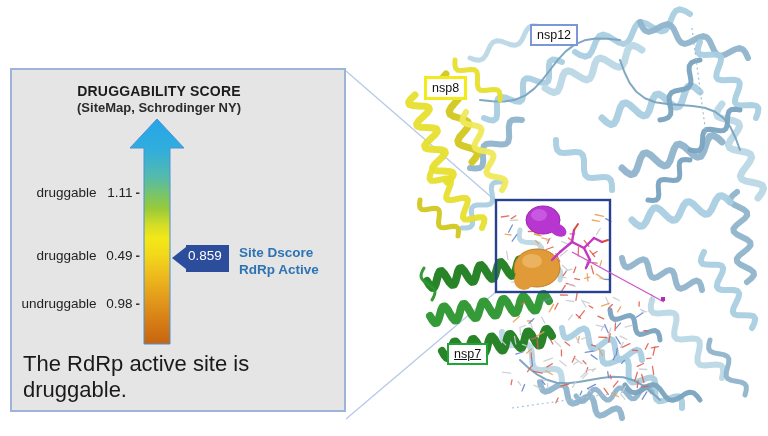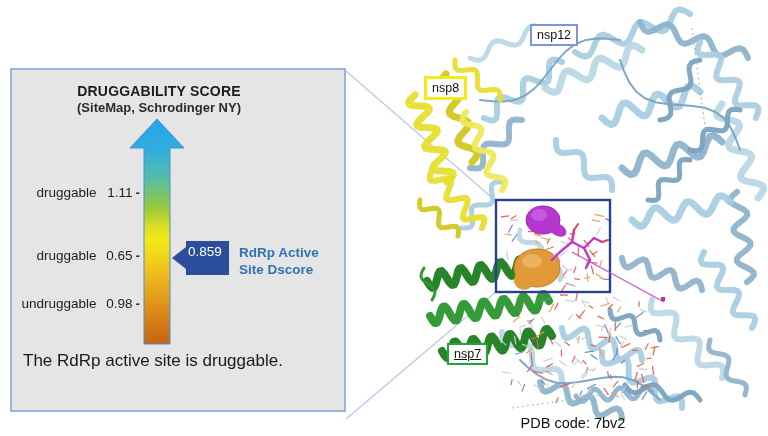--- a/index.html
+++ b/index.html
@@ -15,24 +15,24 @@
   .panel-subtitle{font-size:13px;font-weight:700;color:#2b2b2b;margin-top:1px;}
   .score-arrow{position:absolute;left:117px;top:48px;}
   .scale-row{position:absolute;left:0;width:128px;display:flex;align-items:center;
              justify-content:flex-end;font-size:13.5px;color:#222;height:18px;}
   .scale-value{width:34px;text-align:right;margin-left:2px;}
   .scale-tick{margin-left:3px;font-weight:700;color:#333;}
   .callout{position:absolute;left:160px;top:177px;display:flex;align-items:center;height:22px;}
   .callout-tri{width:0;height:0;border-top:11px solid transparent;border-bottom:11px solid transparent;
                border-right:14px solid var(--callout,#2b4d9b);}
   .callout-body{background:var(--callout,#2b4d9b);color:#fff;font-size:13.5px;height:22px;
-                line-height:22px;padding:0 7px 12px 2px;}
+                line-height:22px;padding:0 7px 5px 2px;}
   .callout-label{position:absolute;left:227px;top:174px;font-size:13.5px;font-weight:700;
                  color:var(--callout-text,#2e74b5);line-height:17px;}
-  .panel-caption{position:absolute;left:11px;top:281px;font-size:17px;color:#1a1a1a;}
+  .panel-caption{position:absolute;left:11px;top:281px;font-size:22px;color:#1a1a1a;}
 
   
   .tag{position:absolute;background:#fff;border:2px solid #000;padding:0 5px;
        font-size:12.5px;color:#111;line-height:18px;white-space:nowrap;}
   .tag-nsp12{left:530px;top:24px;border-color:var(--nsp12,#7c96d8);}
   .tag-nsp8{left:384px;top:76px;border-color:var(--nsp8,#f2ea1b);border-width:3px;margin-left:40px;}
   .tag-nsp7{left:447px;top:343px;border-color:var(--nsp7,#1fa637);text-decoration:underline;}
   .tag-remdesivir{left:664px;top:301px;border-color:var(--remdesivir,#b32cb3);}
   .pdb-caption{position:absolute;left:498px;top:415px;width:150px;text-align:center;
                font-size:14.5px;color:#111;}
@@ -326,38 +326,37 @@
       <polygon points="28,1 1,30 15,30 15,226 41,226 41,30 55,30" fill="url(#dscale)" stroke="#4a90d9" stroke-width="1"></polygon>
     </svg>
 
     <div class="scale-row" style="top:113px">
       <span>druggable</span>
       <span class="scale-value">1.11</span>
       <span class="scale-tick">-</span>
     </div>
     <div class="scale-row" style="top:176px">
       <span>druggable</span>
-      <span class="scale-value">0.65</span>
+      <span class="scale-value">0.49</span>
       <span class="scale-tick">-</span>
     </div>
     <div class="scale-row" style="top:224px">
       <span>undruggable</span>
       <span class="scale-value">0.98</span>
       <span class="scale-tick">-</span>
     </div>
 
     <div class="callout">
       <div class="callout-tri"></div>
       <div class="callout-body">0.859</div>
     </div>
     <div class="callout-label">
+      <div>Site Dscore</div>
       <div>RdRp Active</div>
-      <div>Site Dscore</div>
     </div>
 
     <div class="panel-caption">The RdRp active site is druggable.</div>
   </div>
 
   <div class="tag tag-nsp12">nsp12</div>
   <div class="tag tag-nsp8">nsp8</div>
   <div class="tag tag-nsp7">nsp7</div>
-  <div class="pdb-caption">PDB code: 7bv2</div>
 </div>
 
 </body></html>

